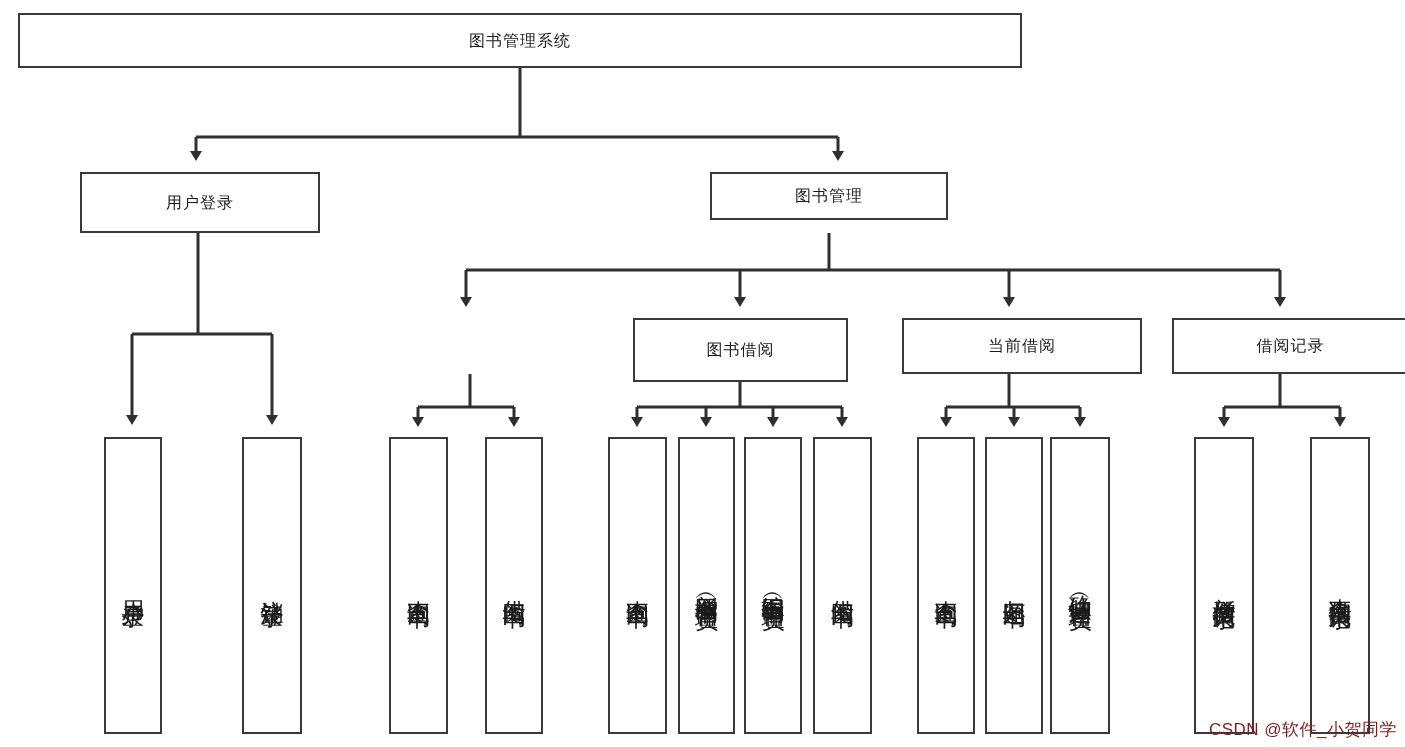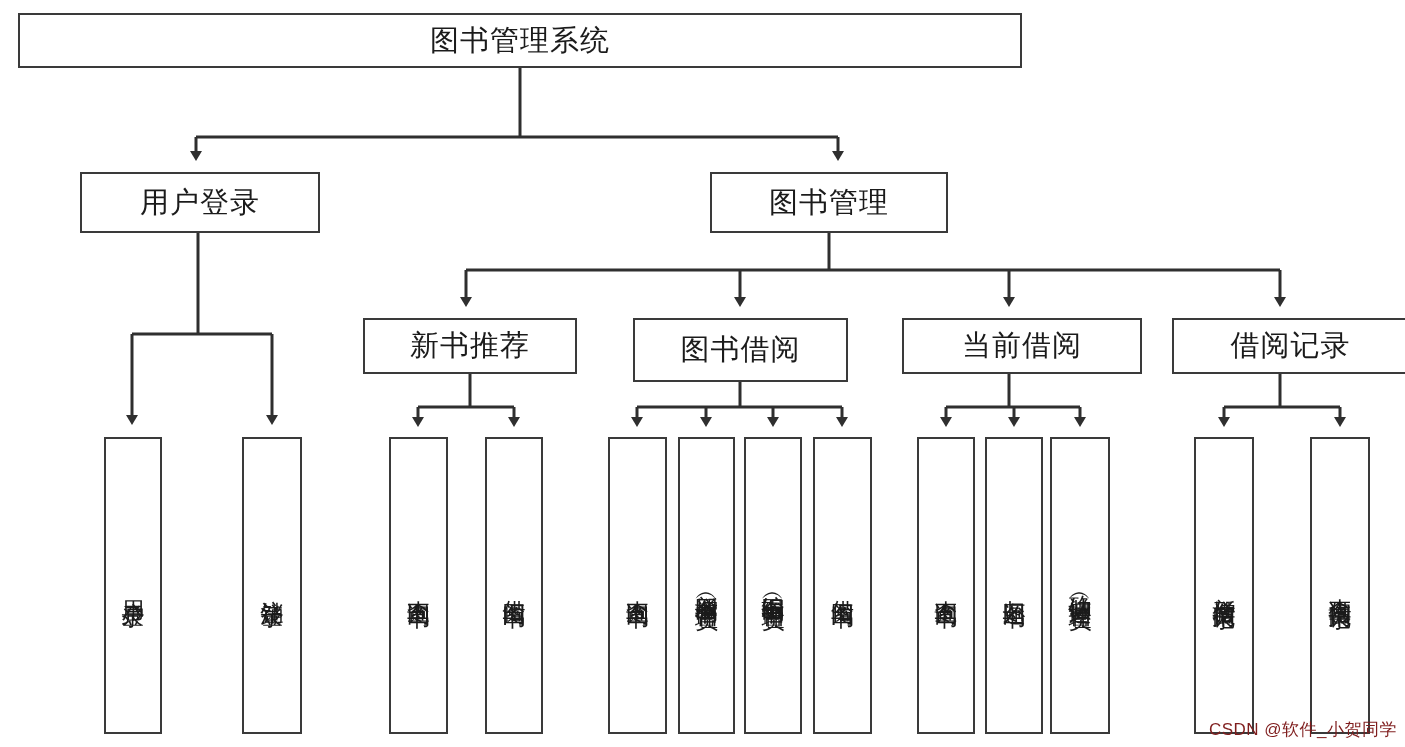--- a/index.html
+++ b/index.html
@@ -29,21 +29,21 @@
     box-sizing: border-box;
     border: 2.5px solid #3a3a3a;
     background: #ffffff;
     display: flex;
     align-items: center;
     justify-content: center;
     color: #1b1b1b;
     z-index: 2;
   }
   .node.horiz {
-    font-size: 29px;
+    font-size: 16px;
     letter-spacing: 1px;
     line-height: 1.1;
   }
   .node.vert {
     writing-mode: vertical-rl;
     text-orientation: upright;
     font-size: 23px;
     line-height: 1.25;
     letter-spacing: 2px;
     padding: 6px 0;
@@ -126,27 +126,24 @@
     </g>
   </svg>
 
   <div class="node horiz" style="left:18px;top:13px;width:1004px;height:55px;">
     <span>图书管理系统</span>
   </div>
 
   <div class="node horiz" style="left:80px;top:172px;width:240px;height:61px;">
     <span>用户登录</span>
   </div>
-  <div class="node horiz" style="left:710px;top:172px;width:238px;height:61px;">
+  <div class="node horiz" style="left:710px;top:172px;width:238px;height:48px;">
     <span>图书管理</span>
   </div>
 
-  <div class="node horiz" style="left:363px;top:318px;width:214px;height:56px;">
-    <span>新书推荐</span>
-  </div>
   <div class="node horiz" style="left:633px;top:318px;width:215px;height:64px;">
     <span>图书借阅</span>
   </div>
   <div class="node horiz" style="left:902px;top:318px;width:240px;height:56px;">
     <span>当前借阅</span>
   </div>
   <div class="node horiz" style="left:1172px;top:318px;width:237px;height:56px;align-items:center;">
     <span>借阅记录</span>
   </div>
 

